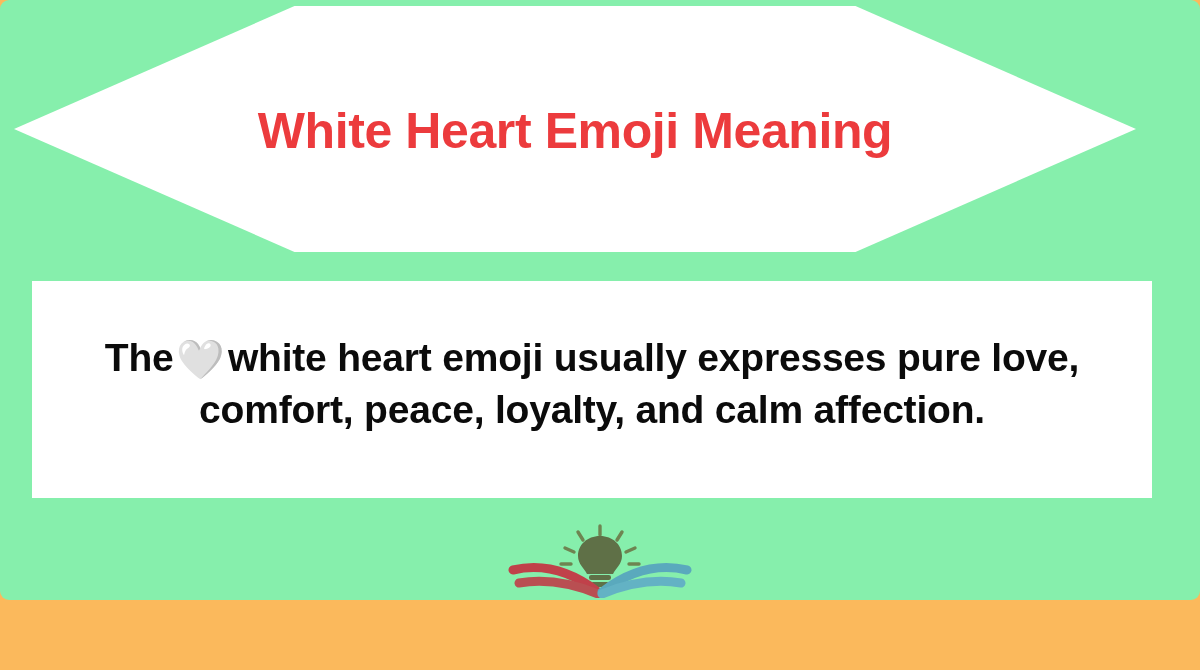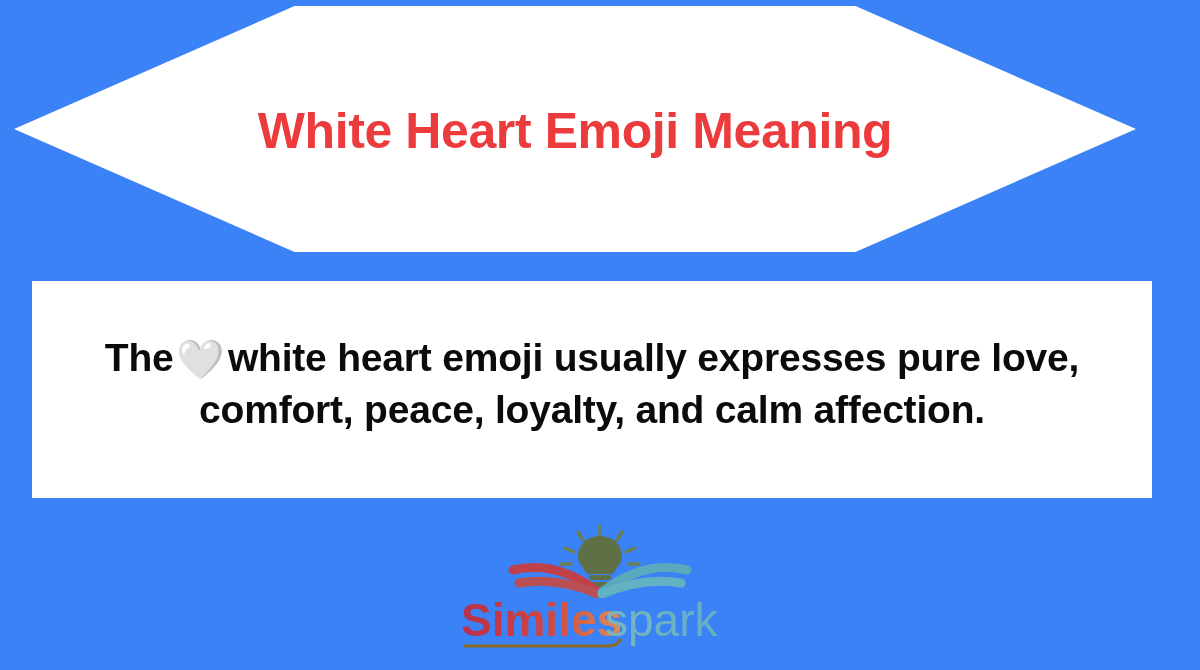--- a/index.html
+++ b/index.html
@@ -10,23 +10,24 @@
     width: 1200px;
     height: 670px;
     overflow: hidden;
     font-family: "Liberation Sans", sans-serif;
     background: #fbb95c;
   }
 
   .poster {
     position: relative;
     width: 1200px;
-    height: 670px;
-    background: #3b82f6;
+    height: 600px;
+    background: #86efac;
     overflow: hidden;
+    border-radius: 9px;
   }
 
   
   .hex-banner {
     position: absolute;
     left: 14px;
     top: 6px;
     width: 1122px;
     height: 246px;
     background: #ffffff;

